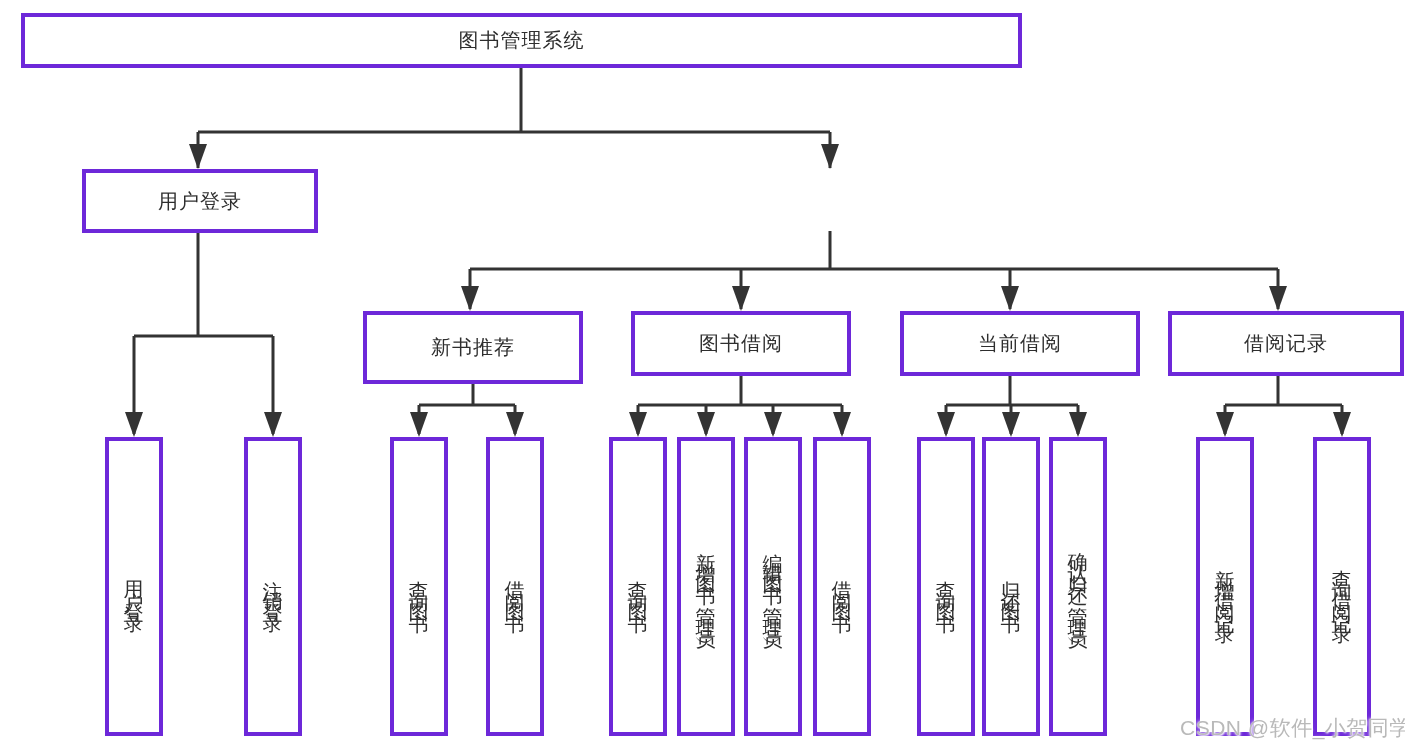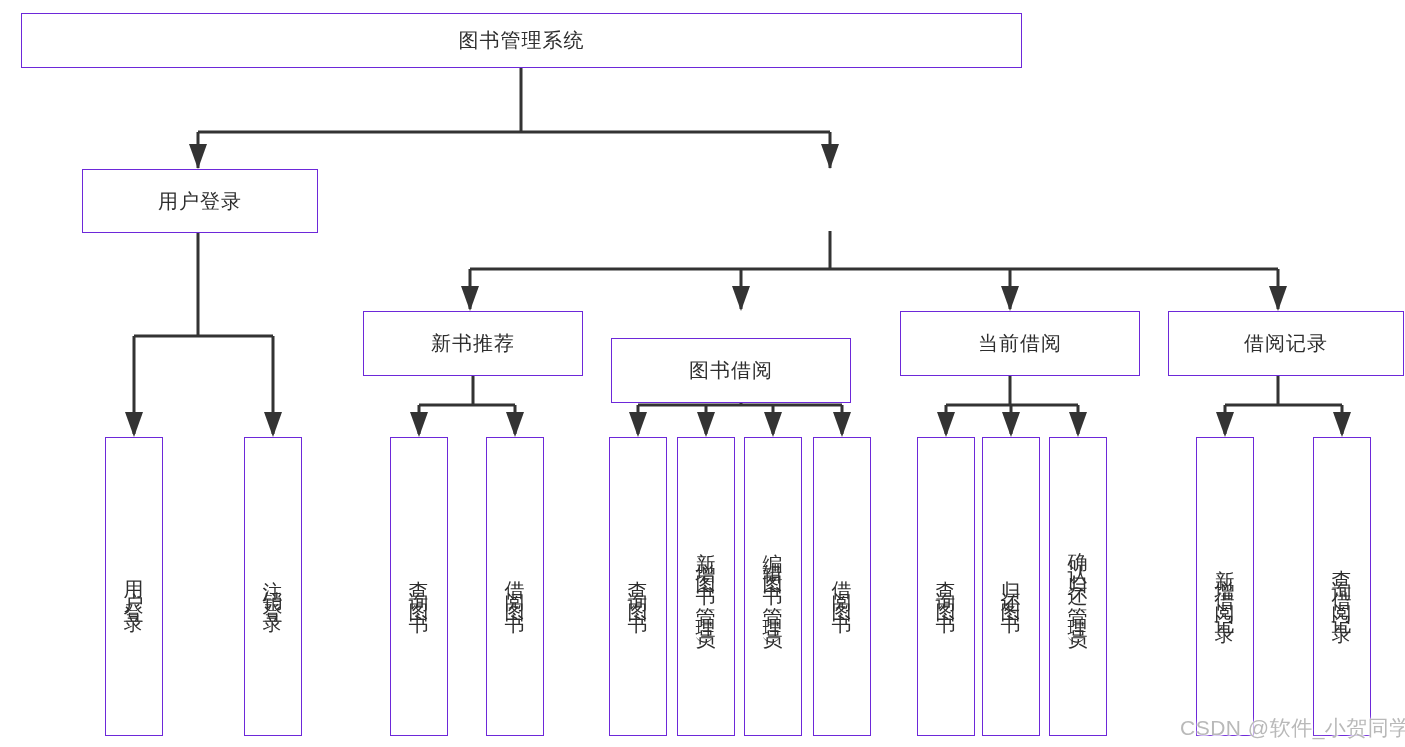--- a/index.html
+++ b/index.html
@@ -4,35 +4,35 @@
 <style>
   html,body { margin:0; padding:0; }
   body {
     width:1405px; height:747px; position:relative; background:#ffffff;
     font-family:"Liberation Sans", sans-serif; overflow:hidden;
   }
   #canvas { position:absolute; inset:0; width:1405px; height:747px; }
   svg.connectors { position:absolute; left:0; top:0; z-index:0; }
   .node {
     position:absolute; box-sizing:border-box; background:#ffffff;
-    border:1px solid #6d28d9; color:#2e2e2e; z-index:1;
+    border:4px solid #6d28d9; color:#2e2e2e; z-index:1;
     display:flex; align-items:center; justify-content:center;
     font-size:20px; letter-spacing:1px; text-align:center;
   }
   .leaf { width:58px; top:437px; height:299px; }
   .vlabel {
     writing-mode:vertical-rl; text-orientation:mixed;
     letter-spacing:11px; line-height:1; white-space:nowrap;
   }
   
   .n-root   { left:21px;  top:13px;  width:1001px; height:55px; }
   .n-login  { left:82px;  top:169px; width:236px;  height:64px; }
   .n-mgmt   { left:711px; top:169px; width:236px;  height:64px; }
-  .n-newbook{ left:363px; top:311px; width:220px;  height:65px; }
-  .n-borrow { left:611px; top:311px; width:240px;  height:65px;margin-top:27px; }
+  .n-newbook{ left:363px; top:311px; width:220px;  height:73px; }
+  .n-borrow { left:631px; top:311px; width:220px;  height:65px; }
   .n-current{ left:900px; top:311px; width:240px;  height:65px;font-family:Liberation Mono, monospace; }
   .n-records{ left:1168px;top:311px; width:236px;  height:65px; }
   .lf-a1 { left:105px; }  .lf-a2 { left:244px; }
   .lf-b1 { left:390px; }  .lf-b2 { left:486px; }
   .lf-c1 { left:609px; }  .lf-c2 { left:677px; } .lf-c3 { left:744px; } .lf-c4 { left:813px; }
   .lf-d1 { left:917px; }  .lf-d2 { left:982px; } .lf-d3 { left:1049px; }
   .lf-e1 { left:1196px; } .lf-e2 { left:1313px; }
   .watermark {
     position:absolute; left:1180px; top:714px; z-index:2;
     font-size:21px; color:#b9b9b9; letter-spacing:0.5px; white-space:nowrap;

